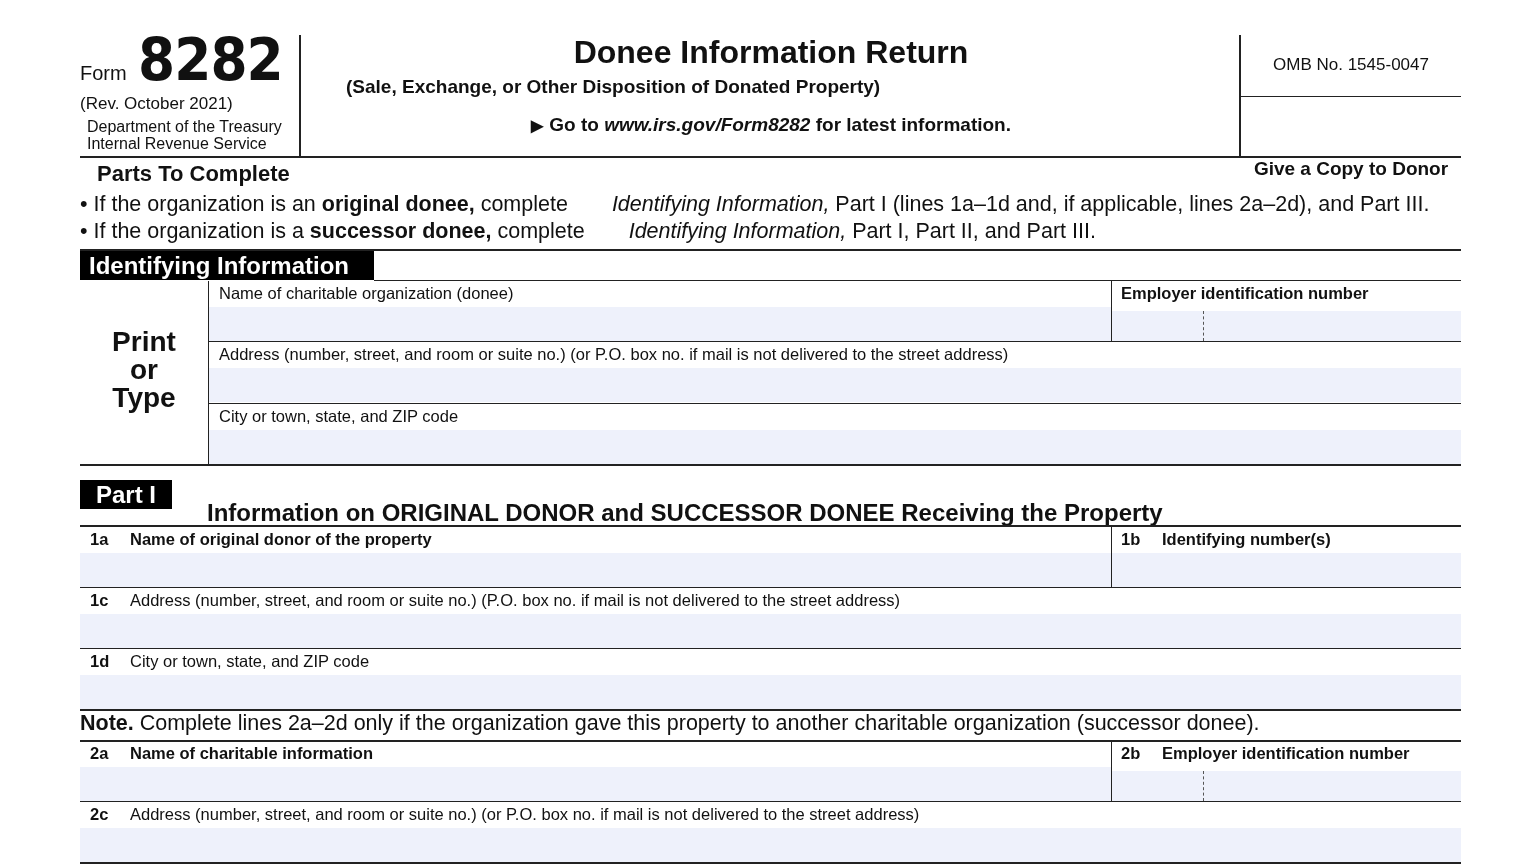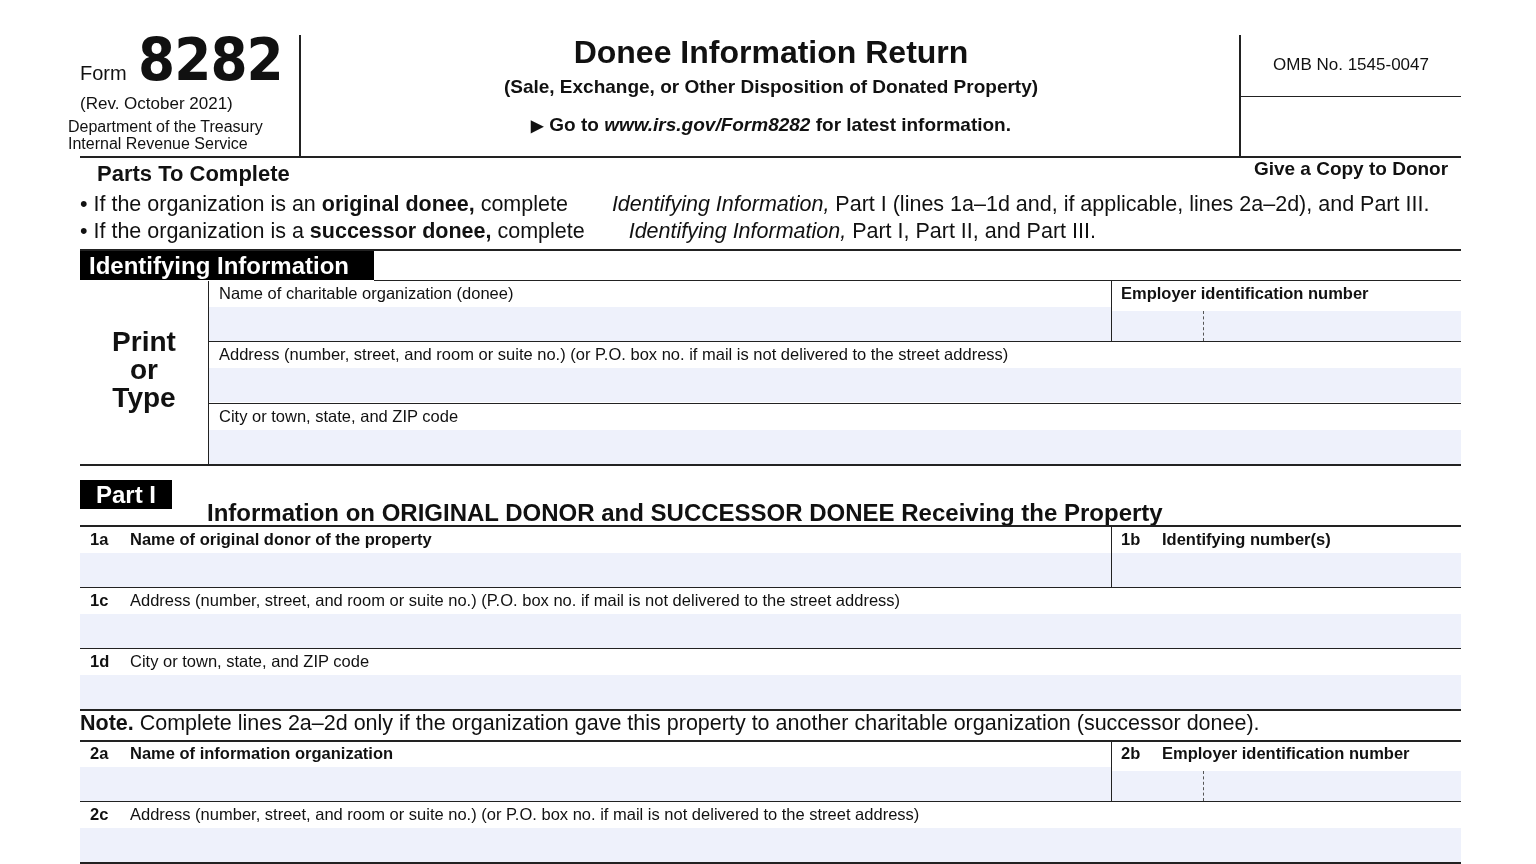--- a/index.html
+++ b/index.html
@@ -7,23 +7,23 @@
   body { font-family: "Liberation Sans", sans-serif; color: #111; position: relative; }
   .abs { position: absolute; }
   .hline { position: absolute; background: #222; }
   .vline { position: absolute; background: #222; }
   .fill { position: absolute; background: #eef1fb; }
 
   
   #form-word { left: 80px; top: 62px; font-size: 20px; }
   #form-number { left: 138px; top: 26px; font-size: 58px; font-weight: 900; letter-spacing: -1px; transform: scaleX(0.92); transform-origin: left; font-family: "DejaVu Sans", sans-serif; font-weight: bold; }
   #rev { left: 80px; top: 94px; font-size: 17px; }
-  #dept { left: 68px; top: 118px; font-size: 16px; line-height: 17px; }
+  #dept { left: 87px; top: 118px; font-size: 16px; line-height: 17px; }
   #title { left: 302px; width: 938px; top: 34px; text-align: center; font-size: 32px; font-weight: bold; }
-  #subtitle { left: 302px; width: 938px; top: 76px; text-align: center; font-size: 19px; font-weight: bold; }
+  #subtitle { left: 302px; width: 938px; top: 76px; font-size: 19px; font-weight: bold; padding-left: 44px; }
   #goto { left: 302px; width: 938px; top: 114px; text-align: center; font-size: 19px; font-weight: bold; }
   #goto .url { font-style: italic; }
   #omb { left: 1241px; width: 220px; top: 55px; text-align: center; font-size: 17px; }
   #copy { left: 1241px; width: 220px; top: 114px; text-align: center; font-size: 19px; font-weight: bold; margin-top: 44px; }
 
   
   #parts-title { left: 97px; top: 161px; font-size: 22px; font-weight: bold; }
   .bullet { left: 80px; font-size: 21.5px; white-space: nowrap; }
   #b1 { top: 192px; }
   #b2 { top: 219px; }
@@ -129,21 +129,21 @@
 <div class="flabel" style="left:130px; top:652px;">City or town, state, and ZIP code</div>
 <div class="fill" style="left:80px; top:675px; width:1381px; height:34px;"></div>
 <div class="hline" style="left:80px; top:709px; width:1381px; height:2px;"></div>
 
 <div class="abs" id="note">
   <b>Note.</b><span> Complete lines 2a–2d only if the organization gave this property to another charitable organization (successor donee).</span>
 </div>
 <div class="hline" style="left:80px; top:740px; width:1381px; height:2px;"></div>
 
 <div class="lnum" style="left:90px; top:744px;text-align:center;">2a</div>
-<div class="flabel bold" style="left:130px; top:744px;">Name of information organization</div>
+<div class="flabel bold" style="left:130px; top:744px;">Name of charitable information</div>
 <div class="fill" style="left:80px; top:767px; width:1031px; height:34px;"></div>
 <div class="vline" style="left:1111px; top:742px; width:1px; height:60px;"></div>
 <div class="lnum" style="left:1121px; top:744px;">2b</div>
 <div class="flabel bold" style="left:1162px; top:744px;">Employer identification number</div>
 <div class="fill" style="left:1112px; top:771px; width:349px; height:30px;"></div>
 <div class="ein-dash" style="left:1203px; top:771px; height:30px;"></div>
 <div class="hline" style="left:80px; top:801px; width:1381px; height:1px;"></div>
 
 <div class="lnum" style="left:90px; top:805px;">2c</div>
 <div class="flabel" style="left:130px; top:805px;">Address (number, street, and room or suite no.) (or P.O. box no. if mail is not delivered to the street address)</div>

